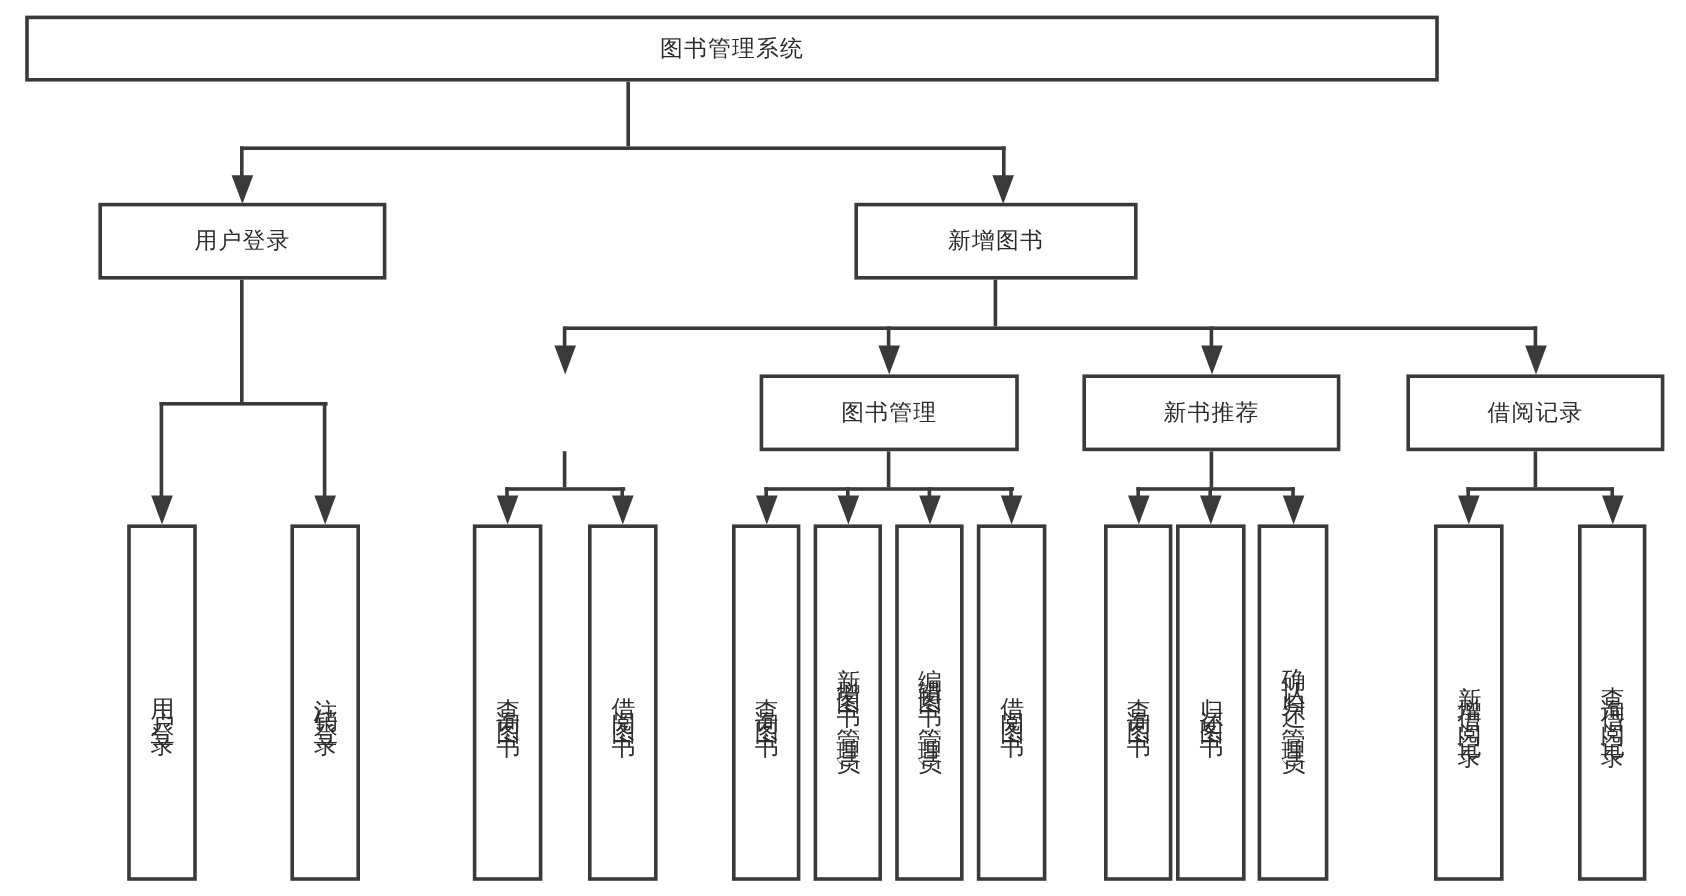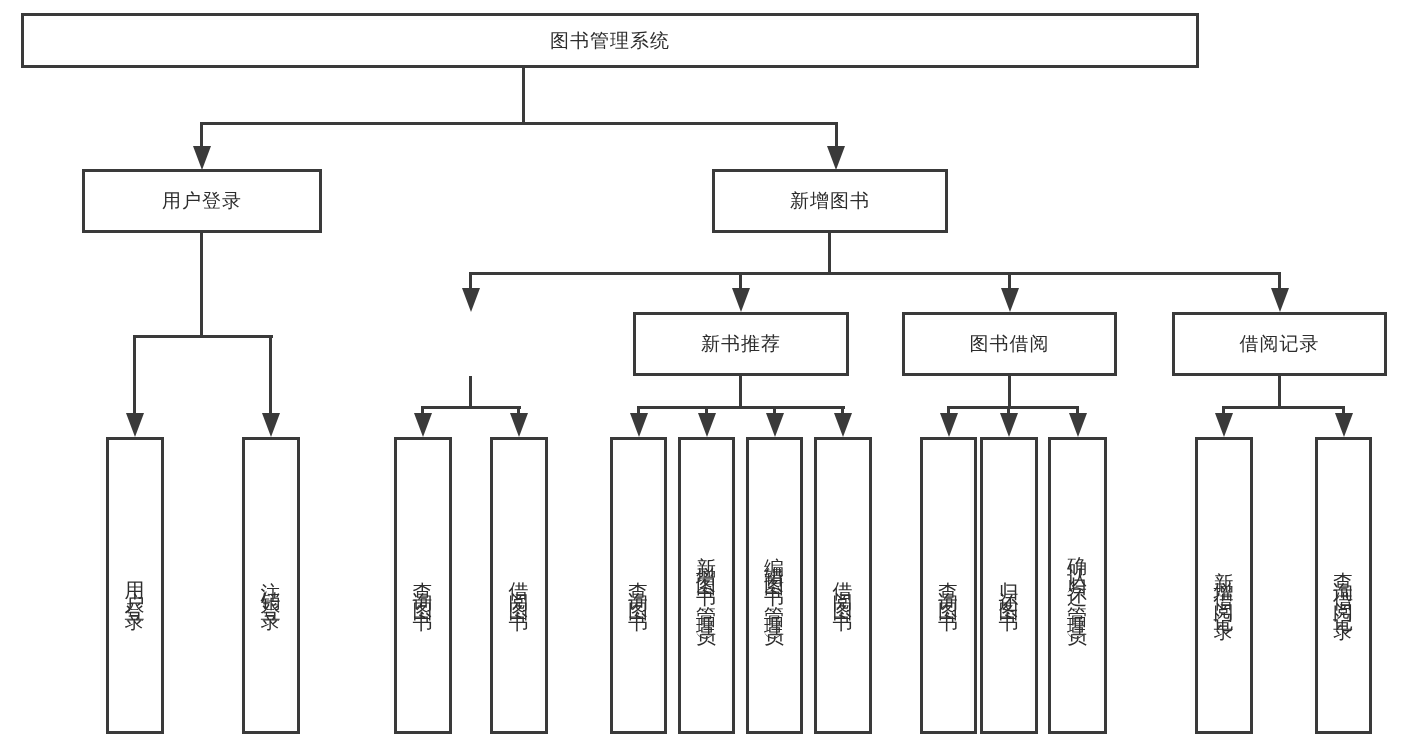--- a/index.html
+++ b/index.html
@@ -115,24 +115,24 @@
   </div>
 
   <div class="box" style="left:82px;top:169px;width:240px;height:64px;">
     <span class="hlabel">用户登录</span>
   </div>
   <div class="box" style="left:712px;top:169px;width:236px;height:64px;">
     <span class="hlabel">新增图书</span>
   </div>
 
   <div class="box" style="left:633px;top:312px;width:216px;height:64px;">
-    <span class="hlabel">新书推荐</span>
+    <span class="hlabel">图书管理</span>
   </div>
   <div class="box" style="left:902px;top:312px;width:215px;height:64px;">
-    <span class="hlabel">图书借阅</span>
+    <span class="hlabel">新书推荐</span>
   </div>
   <div class="box" style="left:1172px;top:312px;width:215px;height:64px;">
     <span class="hlabel">借阅记录</span>
   </div>
 
   <div class="box" style="left:106px;top:437px;width:58px;height:297px;">
     <span class="vtext">用户登录</span>
   </div>
   <div class="box" style="left:242px;top:437px;width:58px;height:297px;">
     <span class="vtext">注销登录</span>

